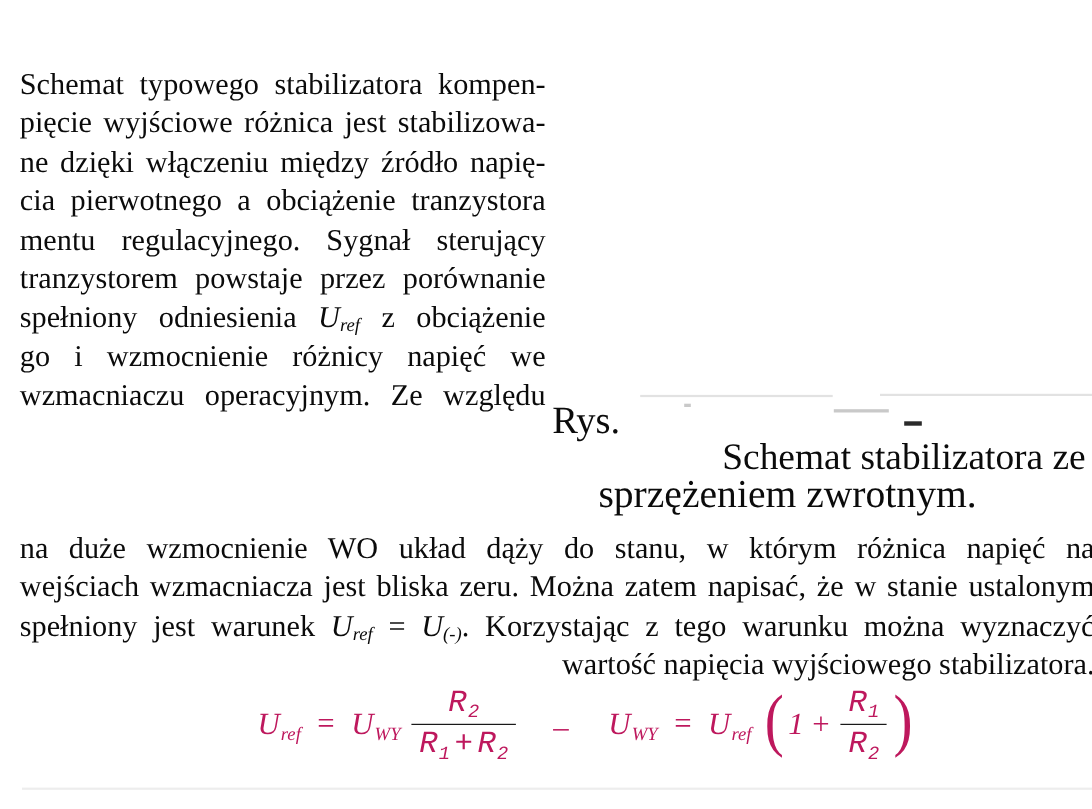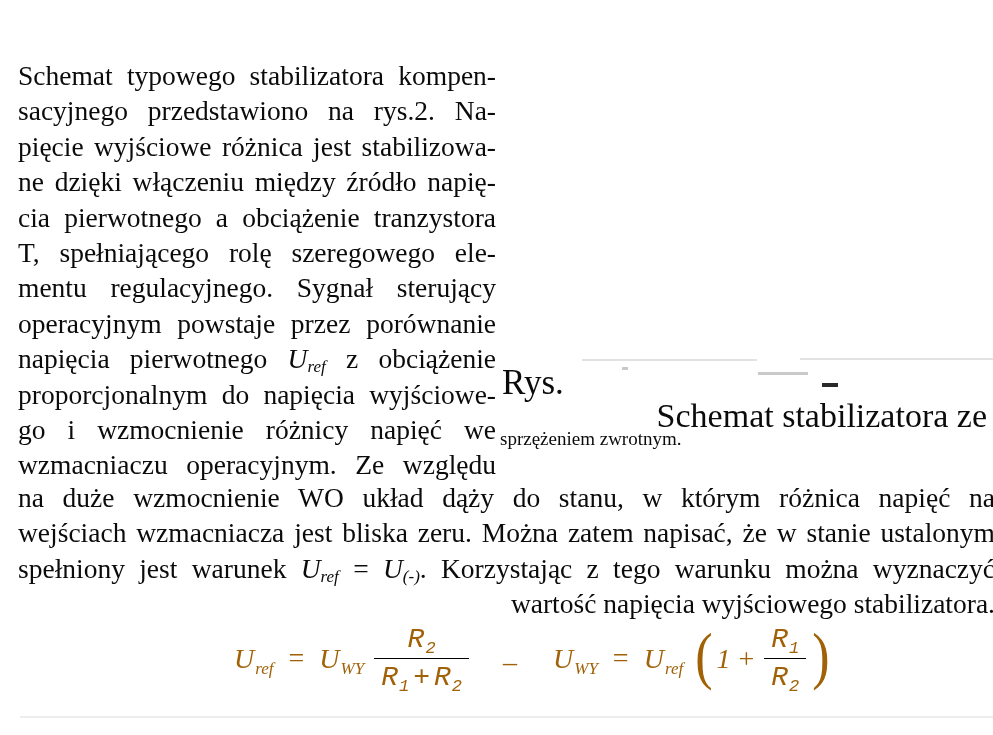--- a/index.html
+++ b/index.html
@@ -8,31 +8,31 @@
   
   .leftcol{position:absolute;left:8px;top:58px;width:478px;font-size:27.5px;line-height:35.4px;}
   .fullpar{position:absolute;left:8px;top:480px;width:977px;font-size:27.5px;line-height:35.4px;}
   .jline{text-align:justify;text-align-last:justify;white-space:normal;height:35.4px;overflow:visible;}
   .nline{text-align:right;height:35.4px;}
   .var{font-style:italic;}
   .leftcol sub,.fullpar sub{font-size:17px;font-style:italic;line-height:0;position:relative;top:4px;vertical-align:baseline;}
   
   .cap-rys{position:absolute;left:492px;top:363px;font-size:35px;}
   .cap-l1{position:absolute;left:490px;top:397px;width:487px;font-size:34px;text-align:right;}
-  .cap-l2{position:absolute;left:490px;top:428px;font-size:19px;text-align:center;}
+  .cap-l2{position:absolute;left:534px;top:428px;font-size:36px;text-align:center;}
   
   .sm{position:absolute;background:#e2e2e2;}
   .sm2{position:absolute;background:#c9c9c9;}
   .smdark{position:absolute;background:#2a2a2a;}
   .footline{position:absolute;left:10px;top:716px;width:975px;height:2px;background:#ededed;}
   
   .circuit{position:absolute;left:490px;top:60px;}
   
   .formula{position:absolute;left:224px;top:624px;display:flex;align-items:center;
-           font-size:28px;color:#a16207;}
+           font-size:28px;color:#be185d;}
   .formula i{font-style:italic;}
   .formula sub{font-size:17px;font-style:italic;line-height:0;position:relative;top:6px;margin-left:1px;vertical-align:baseline;}
   .feq{margin:0 15px;font-style:normal;position:relative;top:-1px;}
   .fdash{margin:0 36px 0 34px;font-style:normal;position:relative;top:3px;}
   .frac{display:inline-block;text-align:center;margin-left:10px;vertical-align:middle;font-family:Liberation Mono, monospace;}
   .frac .num{display:block;padding:0 4px 3px 4px;}
   .frac .den{display:block;border-top:1.7px solid #000;padding:3px 7px 0 7px;white-space:nowrap;}
   .frac .plus{font-style:normal;padding:0 4px;}
   .paren{font-size:52px;font-weight:400;line-height:0;transform:scaleY(1.22);position:relative;top:-3px;}
   .lp{margin:0 4px 0 12px;} .rp{margin:0 0 0 6px;}
@@ -40,33 +40,30 @@
   .inner1 .plusu{font-style:normal;margin-left:8px;}
   .fracsm{margin-left:8px;}
 </style>
 </head>
 <body>
 
 <div class="page">
 
   <div class="leftcol">
     <div class="jline">Schemat typowego stabilizatora kompen-</div>
-    <div class="jline">sacyjnego przedstawiono na rys.2. Na-</div>
     <div class="jline">pięcie wyjściowe różnica jest stabilizowa-</div>
     <div class="jline">ne dzięki włączeniu między źródło napię-</div>
     <div class="jline">cia pierwotnego a obciążenie tranzystora</div>
-    <div class="jline">T, spełniającego rolę szeregowego ele-</div>
     <div class="jline">mentu regulacyjnego. Sygnał sterujący</div>
-    <div class="jline">operacyjnym powstaje przez porównanie</div>
+    <div class="jline">tranzystorem powstaje przez porównanie</div>
     <div class="jline">
-      <span>napięcia pierwotnego</span>
+      <span>spełniony odniesienia</span>
       <span class="var"><span>U</span><sub>ref</sub></span>
       <span>z obciążenie</span>
     </div>
-    <div class="jline">proporcjonalnym do napięcia wyjściowe-</div>
     <div class="jline">go i wzmocnienie różnicy napięć we</div>
     <div class="jline">wzmacniaczu operacyjnym. Ze względu</div>
   </div>
 
   <div class="fullpar">
     <div class="jline">na duże wzmocnienie WO układ dąży do stanu, w którym różnica napięć na</div>
     <div class="jline">wejściach wzmacniacza jest bliska zeru. Można zatem napisać, że w stanie ustalonym</div>
     <div class="jline">
       <span>spełniony jest warunek</span>
       <span class="var"><span>U</span><sub>ref</sub></span>

